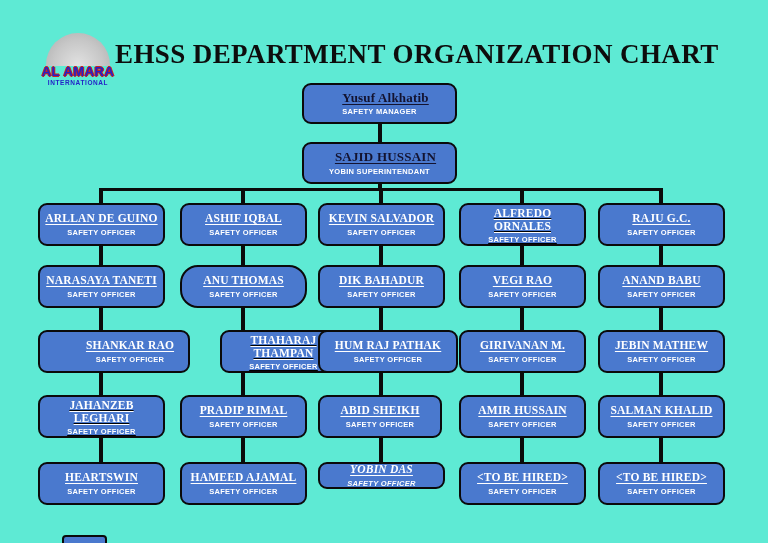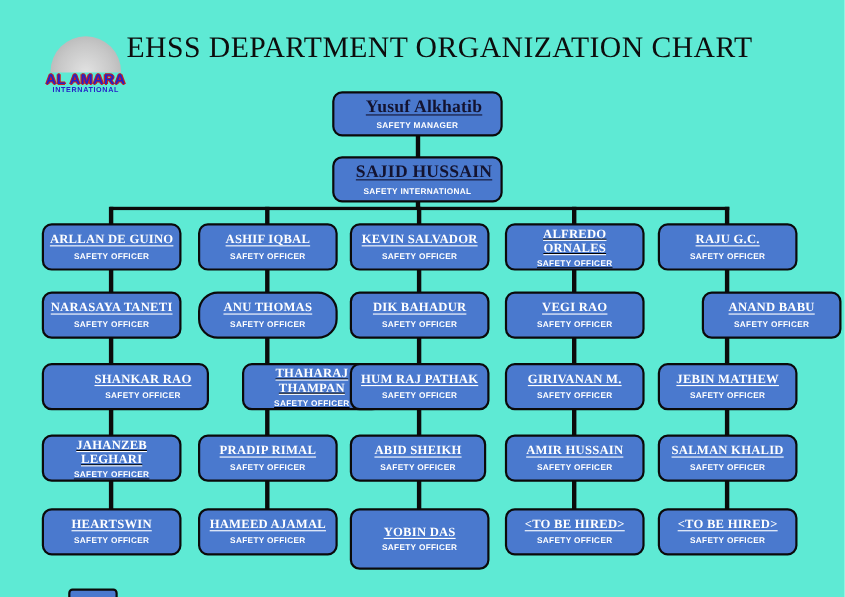--- a/index.html
+++ b/index.html
@@ -11,40 +11,40 @@
   #logo .dome{width:64px;height:33px;margin:0 auto;
       background:radial-gradient(ellipse at 50% 100%, #e2e2e2 0%, #c7c7c7 55%, #ababab 100%);
       border-radius:64px 64px 0 0;}
   #logo .l1{margin-top:-2px;font-weight:900;font-size:13px;letter-spacing:.5px;
       color:var(--logo-blue);
       text-shadow:1px 0 var(--logo-red),-1px 0 var(--logo-red),0 1px var(--logo-red),0 -1px var(--logo-red);
       font-family:"Liberation Sans",sans-serif;white-space:nowrap;}
   #logo .l2{font-weight:bold;font-size:6.5px;letter-spacing:.6px;color:var(--logo-blue);
       margin-top:0px;white-space:nowrap;}
 
-  #title{position:absolute;left:115px;top:30px;width:560px;
-      font-family:"Liberation Serif",serif;font-weight:normal;font-size:27px;
+  #title{position:absolute;left:115px;top:41px;width:560px;
+      font-family:"Liberation Serif",serif;font-weight:bold;font-size:27px;
       letter-spacing:.4px;color:var(--title-text);white-space:nowrap;line-height:1;}
 
   
   .line{position:absolute;background:var(--line);z-index:1;}
 
   
   .orgbox{position:absolute;z-index:2;box-sizing:border-box;
       background:var(--box-fill);border:2.5px solid var(--box-border);border-radius:9px;
       display:flex;flex-direction:column;align-items:center;justify-content:center;
       text-align:center;overflow:hidden;}
   .orgbox .name{font-family:"Liberation Serif",serif;font-weight:bold;
       text-decoration:underline;text-underline-offset:2px;
       color:var(--name-text);font-size:11.5px;line-height:1.14;white-space:pre-line;
       letter-spacing:.2px;}
   .orgbox .role{font-family:"Liberation Sans",sans-serif;font-weight:bold;
       color:var(--role-text);font-size:7.5px;letter-spacing:.3px;margin-top:2px;
       white-space:nowrap;}
-  .orgbox.top .name{color:var(--top-name-text);font-size:16px;margin-left:12px;}
+  .orgbox.top .name{color:var(--top-name-text);font-size:13px;margin-left:12px;}
   .orgbox.clip{justify-content:flex-end;padding-top:0;text-decoration:underline;}
 
   
   #bottom-partial{position:absolute;left:62px;top:535px;width:41px;height:10px;
       background:var(--box-fill);border:2px solid var(--box-border);
       border-radius:4px 4px 0 0;z-index:2;}
 </style>
 </head>
 <body>
 
@@ -69,21 +69,21 @@
       <div class="line" style="left: 659px; top: 188px; width: 4px; height: 284px;"></div>
     </div>
 
   <div class="orgbox top" style="left:302px;top:83px;width:155px;height:41px">
     <div class="name">Yusuf Alkhatib</div>
     <div class="role">SAFETY MANAGER</div>
   </div>
 
   <div class="orgbox top" style="left:302px;top:142px;width:155px;height:42px">
     <div class="name">SAJID HUSSAIN</div>
-    <div class="role">SAFETY INTERNATIONAL</div>
+    <div class="role">YOBIN SUPERINTENDANT</div>
   </div>
 
   <div id="officers">
       <div class="orgbox" style="left: 38px; top: 203px; width: 127px; height: 43px;">
         <div class="name">ARLLAN DE GUINO</div>
         <div class="role">SAFETY OFFICER</div>
       </div>
       <div class="orgbox" style="left: 38px; top: 265px; width: 127px; height: 43px;">
         <div class="name">NARASAYA TANETI</div>
         <div class="role">SAFETY OFFICER</div>
@@ -123,29 +123,29 @@
         <div class="role">SAFETY OFFICER</div>
       </div>
       <div class="orgbox" style="left: 318px; top: 203px; width: 127px; height: 43px;">
         <div class="name">KEVIN SALVADOR</div>
         <div class="role">SAFETY OFFICER</div>
       </div>
       <div class="orgbox" style="left: 318px; top: 265px; width: 127px; height: 43px;">
         <div class="name">DIK BAHADUR</div>
         <div class="role">SAFETY OFFICER</div>
       </div>
-      <div class="orgbox" style="left: 318px; top: 330px; width: 127px; height: 43px;">
+      <div class="orgbox" style="left: 318px; top: 330px; width: 140px; height: 43px;">
         <div class="name">HUM RAJ PATHAK</div>
         <div class="role">SAFETY OFFICER</div>
       </div>
       <div class="orgbox" style="left: 318px; top: 395px; width: 124px; height: 43px;">
         <div class="name">ABID SHEIKH</div>
         <div class="role">SAFETY OFFICER</div>
       </div>
-      <div class="orgbox" style="left: 318px; top: 462px; width: 127px; height: 56px;">
+      <div class="orgbox" style="left: 318px; top: 462px; width: 127px; height: 27px; font-style: italic;">
         <div class="name">YOBIN DAS</div>
         <div class="role">SAFETY OFFICER</div>
       </div>
       <div class="orgbox clip" style="left: 459px; top: 203px; width: 127px; height: 43px;">
         <div class="name">ALFREDO
 ORNALES</div>
         <div class="role">SAFETY OFFICER</div>
       </div>
       <div class="orgbox" style="left: 459px; top: 265px; width: 127px; height: 43px; text-align: center;">
         <div class="name">VEGI RAO</div>
@@ -160,21 +160,21 @@
         <div class="role">SAFETY OFFICER</div>
       </div>
       <div class="orgbox" style="left: 459px; top: 462px; width: 127px; height: 43px;">
         <div class="name">&lt;TO BE HIRED&gt;</div>
         <div class="role">SAFETY OFFICER</div>
       </div>
       <div class="orgbox" style="left: 598px; top: 203px; width: 127px; height: 43px;">
         <div class="name">RAJU G.C.</div>
         <div class="role">SAFETY OFFICER</div>
       </div>
-      <div class="orgbox" style="left: 598px; top: 265px; width: 127px; height: 43px; margin-left: 40px;">
+      <div class="orgbox" style="left: 598px; top: 265px; width: 127px; height: 43px;">
         <div class="name">ANAND BABU</div>
         <div class="role">SAFETY OFFICER</div>
       </div>
       <div class="orgbox" style="left: 598px; top: 330px; width: 127px; height: 43px;">
         <div class="name">JEBIN MATHEW</div>
         <div class="role">SAFETY OFFICER</div>
       </div>
       <div class="orgbox" style="left: 598px; top: 395px; width: 127px; height: 43px;">
         <div class="name">SALMAN KHALID</div>
         <div class="role">SAFETY OFFICER</div>

